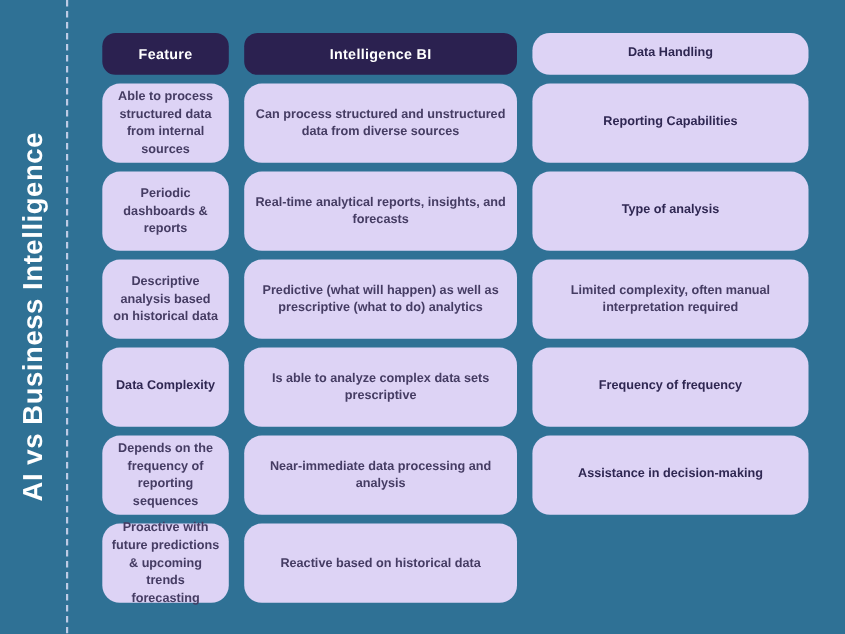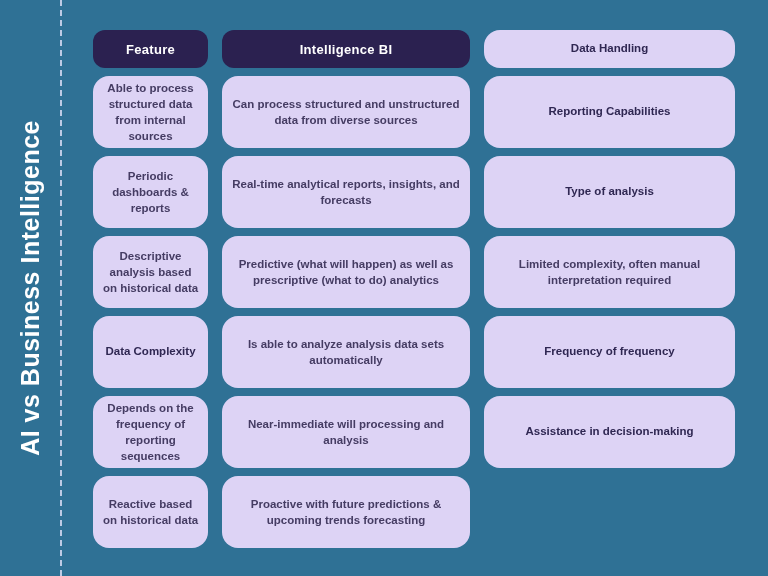--- a/index.html
+++ b/index.html
@@ -145,37 +145,37 @@
       <span>Predictive (what will happen)  as well as prescriptive (what to do) analytics</span>
     </div>
 
     <div class="cell desc">
       <span>Limited complexity, often manual interpretation required</span>
     </div>
     <div class="cell feature">
       <span>Data Complexity</span>
     </div>
     <div class="cell desc">
-      <span>Is able to analyze analysis data sets automatically</span>
+      <span>Is able to analyze complex data sets prescriptive</span>
     </div>
 
     <div class="cell feature">
       <span>Frequency of frequency</span>
     </div>
     <div class="cell desc">
       <span>Depends on the frequency of reporting sequences</span>
     </div>
     <div class="cell desc">
-      <span>Near-immediate  will processing and analysis</span>
+      <span>Near-immediate  data processing and analysis</span>
     </div>
 
     <div class="cell feature">
       <span>Assistance in decision-making</span>
     </div>
     <div class="cell desc">
-      <span>Reactive based on historical data</span>
+      <span>Proactive with future predictions &amp; upcoming trends forecasting</span>
     </div>
     <div class="cell desc">
-      <span>Proactive with future predictions &amp; upcoming trends forecasting</span>
+      <span>Reactive based on historical data</span>
     </div>
 
   </div>
 </div>
 
 </body></html>

